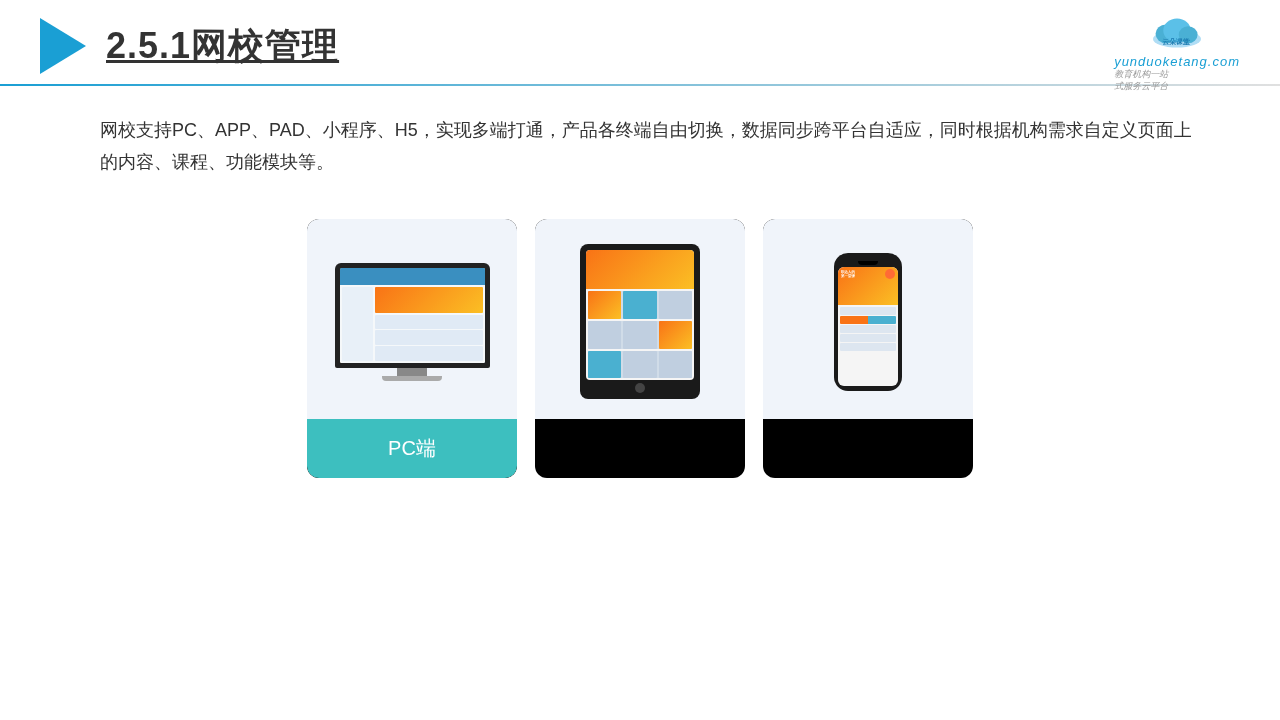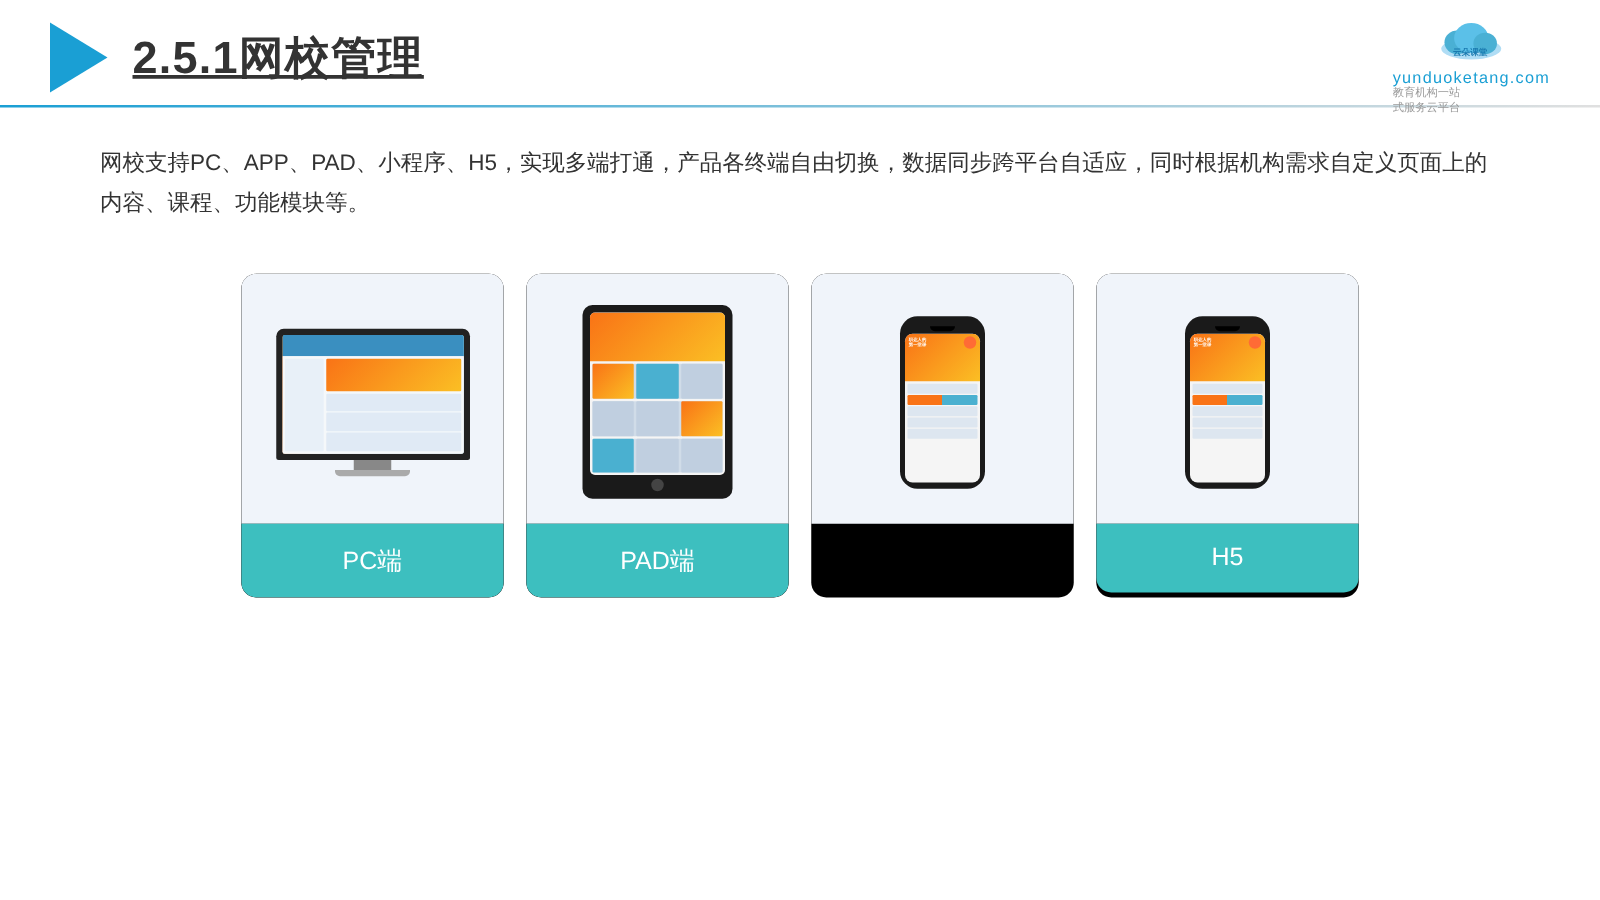--- a/index.html
+++ b/index.html
@@ -54,35 +54,37 @@
       margin-top: 2px;
     }
     .brand-slogan {
       font-size: 9px;
       color: #999;
       text-align: left;
       line-height: 1.3;
     }
     .brand-text-group {
       text-align: center;
+      font-style: italic;
     }
 
     
     .divider {
       height: 2px;
       background: linear-gradient(to right, #1a9fd4, #e0e0e0);
       margin: 10px 0 0 0;
     }
 
     
     .description {
       padding: 28px 80px 0 80px;
       font-size: 18px;
       color: #333;
       line-height: 1.8;
+      margin-left: 20px;
     }
 
     
     .cards-container {
       display: flex;
       justify-content: center;
       gap: 18px;
       padding: 30px 60px 0 60px;
       margin-top: 10px;
     }
@@ -477,21 +479,20 @@
             <div class="tablet-row">
               <div class="tablet-cell tablet-cell-blue"></div>
               <div class="tablet-cell"></div>
               <div class="tablet-cell"></div>
             </div>
           </div>
         </div>
         <div class="tablet-home"></div>
       </div>
     </div>
-    <div class="card-label">PAD端</div>
   </div>
 
   <div class="card">
     <div class="card-image-area">
       <div class="miniphone-frame">
         <div class="miniphone-notch"></div>
         <div class="miniphone-screen">
           <div class="miniphone-top">
             <div class="miniphone-top-text">职达人的<br>第一堂课</div>
             <div class="miniphone-top-avatar"></div>
@@ -501,35 +502,14 @@
             <div class="miniphone-row miniphone-row-highlight"></div>
             <div class="miniphone-row"></div>
             <div class="miniphone-row"></div>
             <div class="miniphone-row"></div>
           </div>
         </div>
       </div>
     </div>
   </div>
 
-  <div class="card">
-    <div class="card-image-area">
-      <div class="miniphone-frame">
-        <div class="miniphone-notch"></div>
-        <div class="miniphone-screen">
-          <div class="miniphone-top">
-            <div class="miniphone-top-text">职达人的<br>第一堂课</div>
-            <div class="miniphone-top-avatar"></div>
-          </div>
-          <div class="miniphone-body">
-            <div class="miniphone-row"></div>
-            <div class="miniphone-row miniphone-row-highlight"></div>
-            <div class="miniphone-row"></div>
-            <div class="miniphone-row"></div>
-            <div class="miniphone-row"></div>
-          </div>
-        </div>
-      </div>
-    </div>
-    <div class="card-label">H5</div>
-  </div>
 
 </div>
 
 </body></html>

